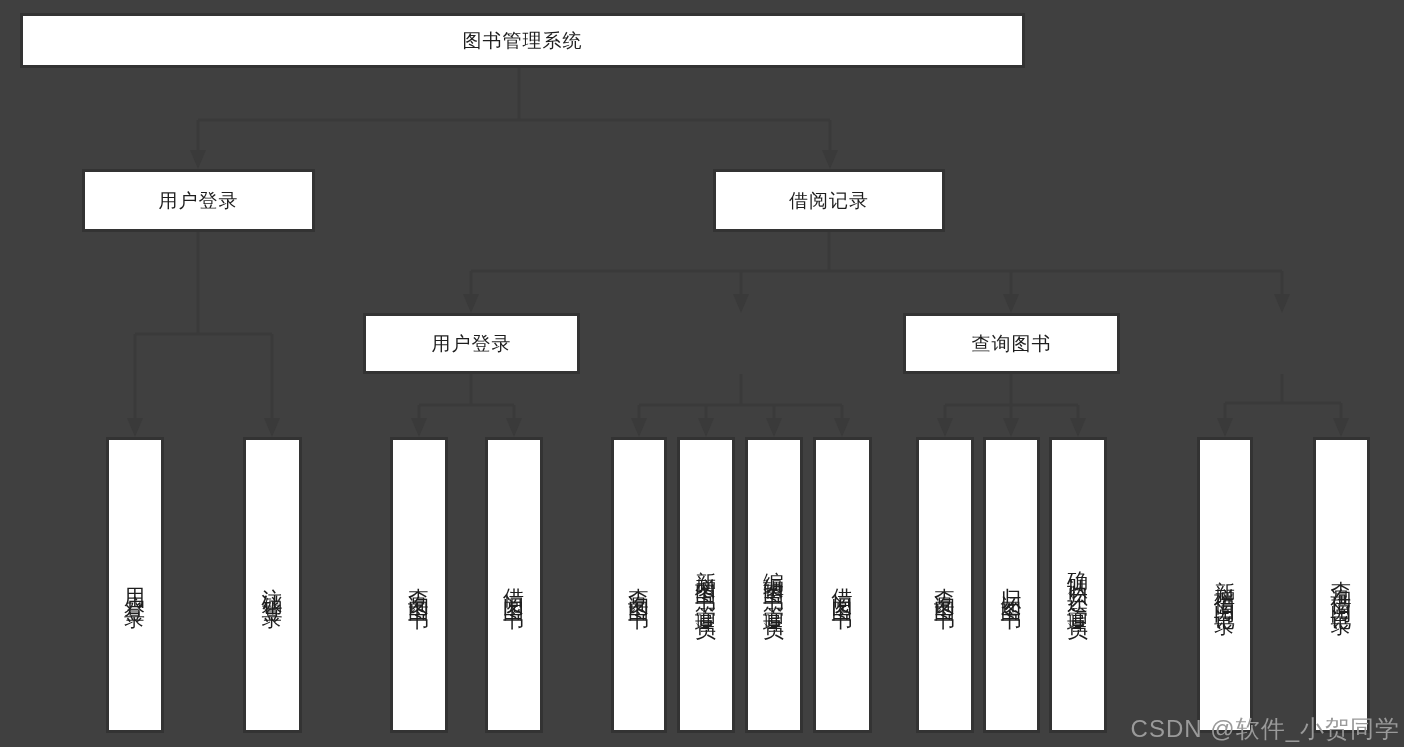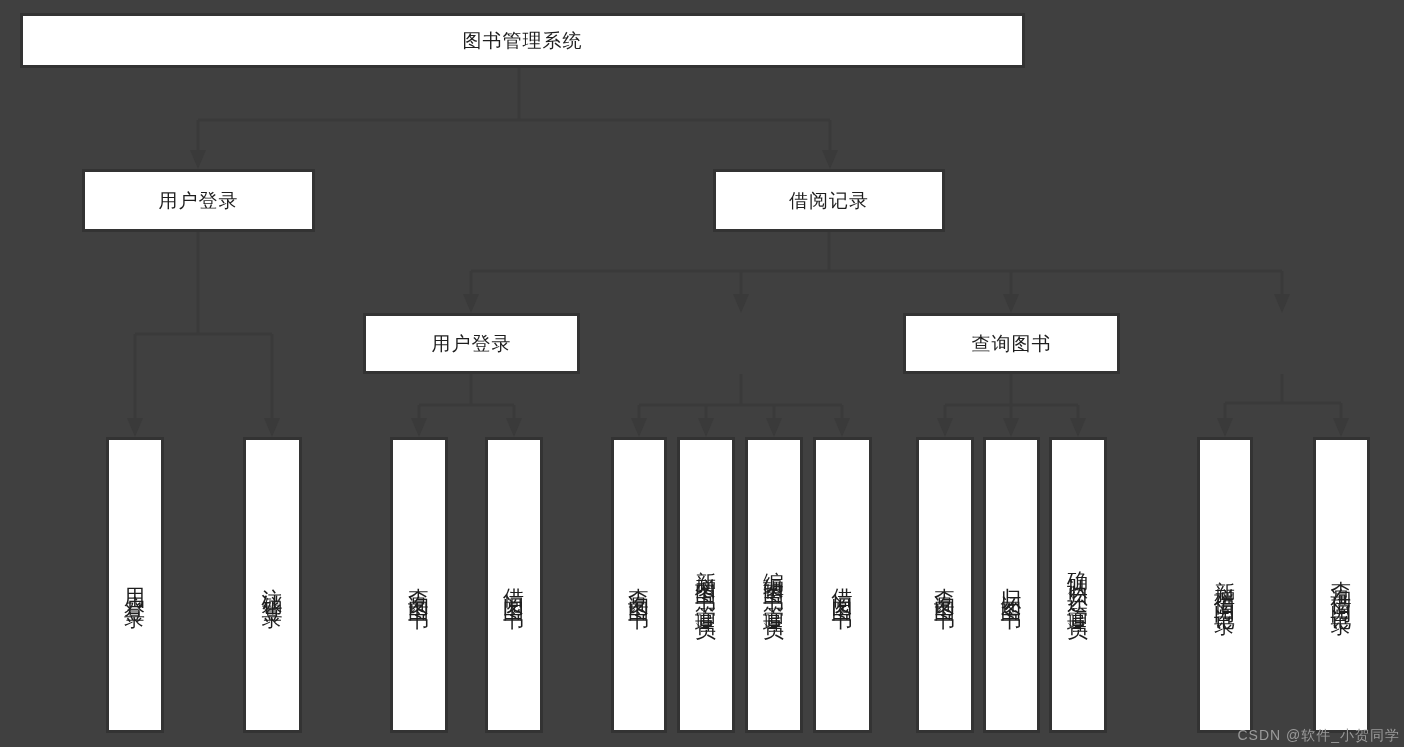--- a/index.html
+++ b/index.html
@@ -14,21 +14,21 @@
     position:absolute; box-sizing:border-box; background:#ffffff;
     border:3px solid #333333; display:flex; align-items:center; justify-content:center;
     font-size:19px; color:#1e1e1e; letter-spacing:1px; z-index:2;
   }
   .node.leaf span {
     writing-mode:vertical-rl; text-orientation:mixed;
     font-size:21px; letter-spacing:7px; line-height:1;
   }
   .watermark {
     position:absolute; right:4px; bottom:2px; z-index:3;
-    font-size:14px; color:#9a9a9a; letter-spacing:1px; white-space:nowrap;
+    font-size:24px; color:#9a9a9a; letter-spacing:1px; white-space:nowrap;
   }
 </style>
 </head>
 <body>
 
 <div class="canvas">
 
   <svg class="connectors" viewBox="0 0 1405 747" xmlns="http://www.w3.org/2000/svg">
     <g stroke="#3a3a3a" stroke-width="3" fill="none">
 

